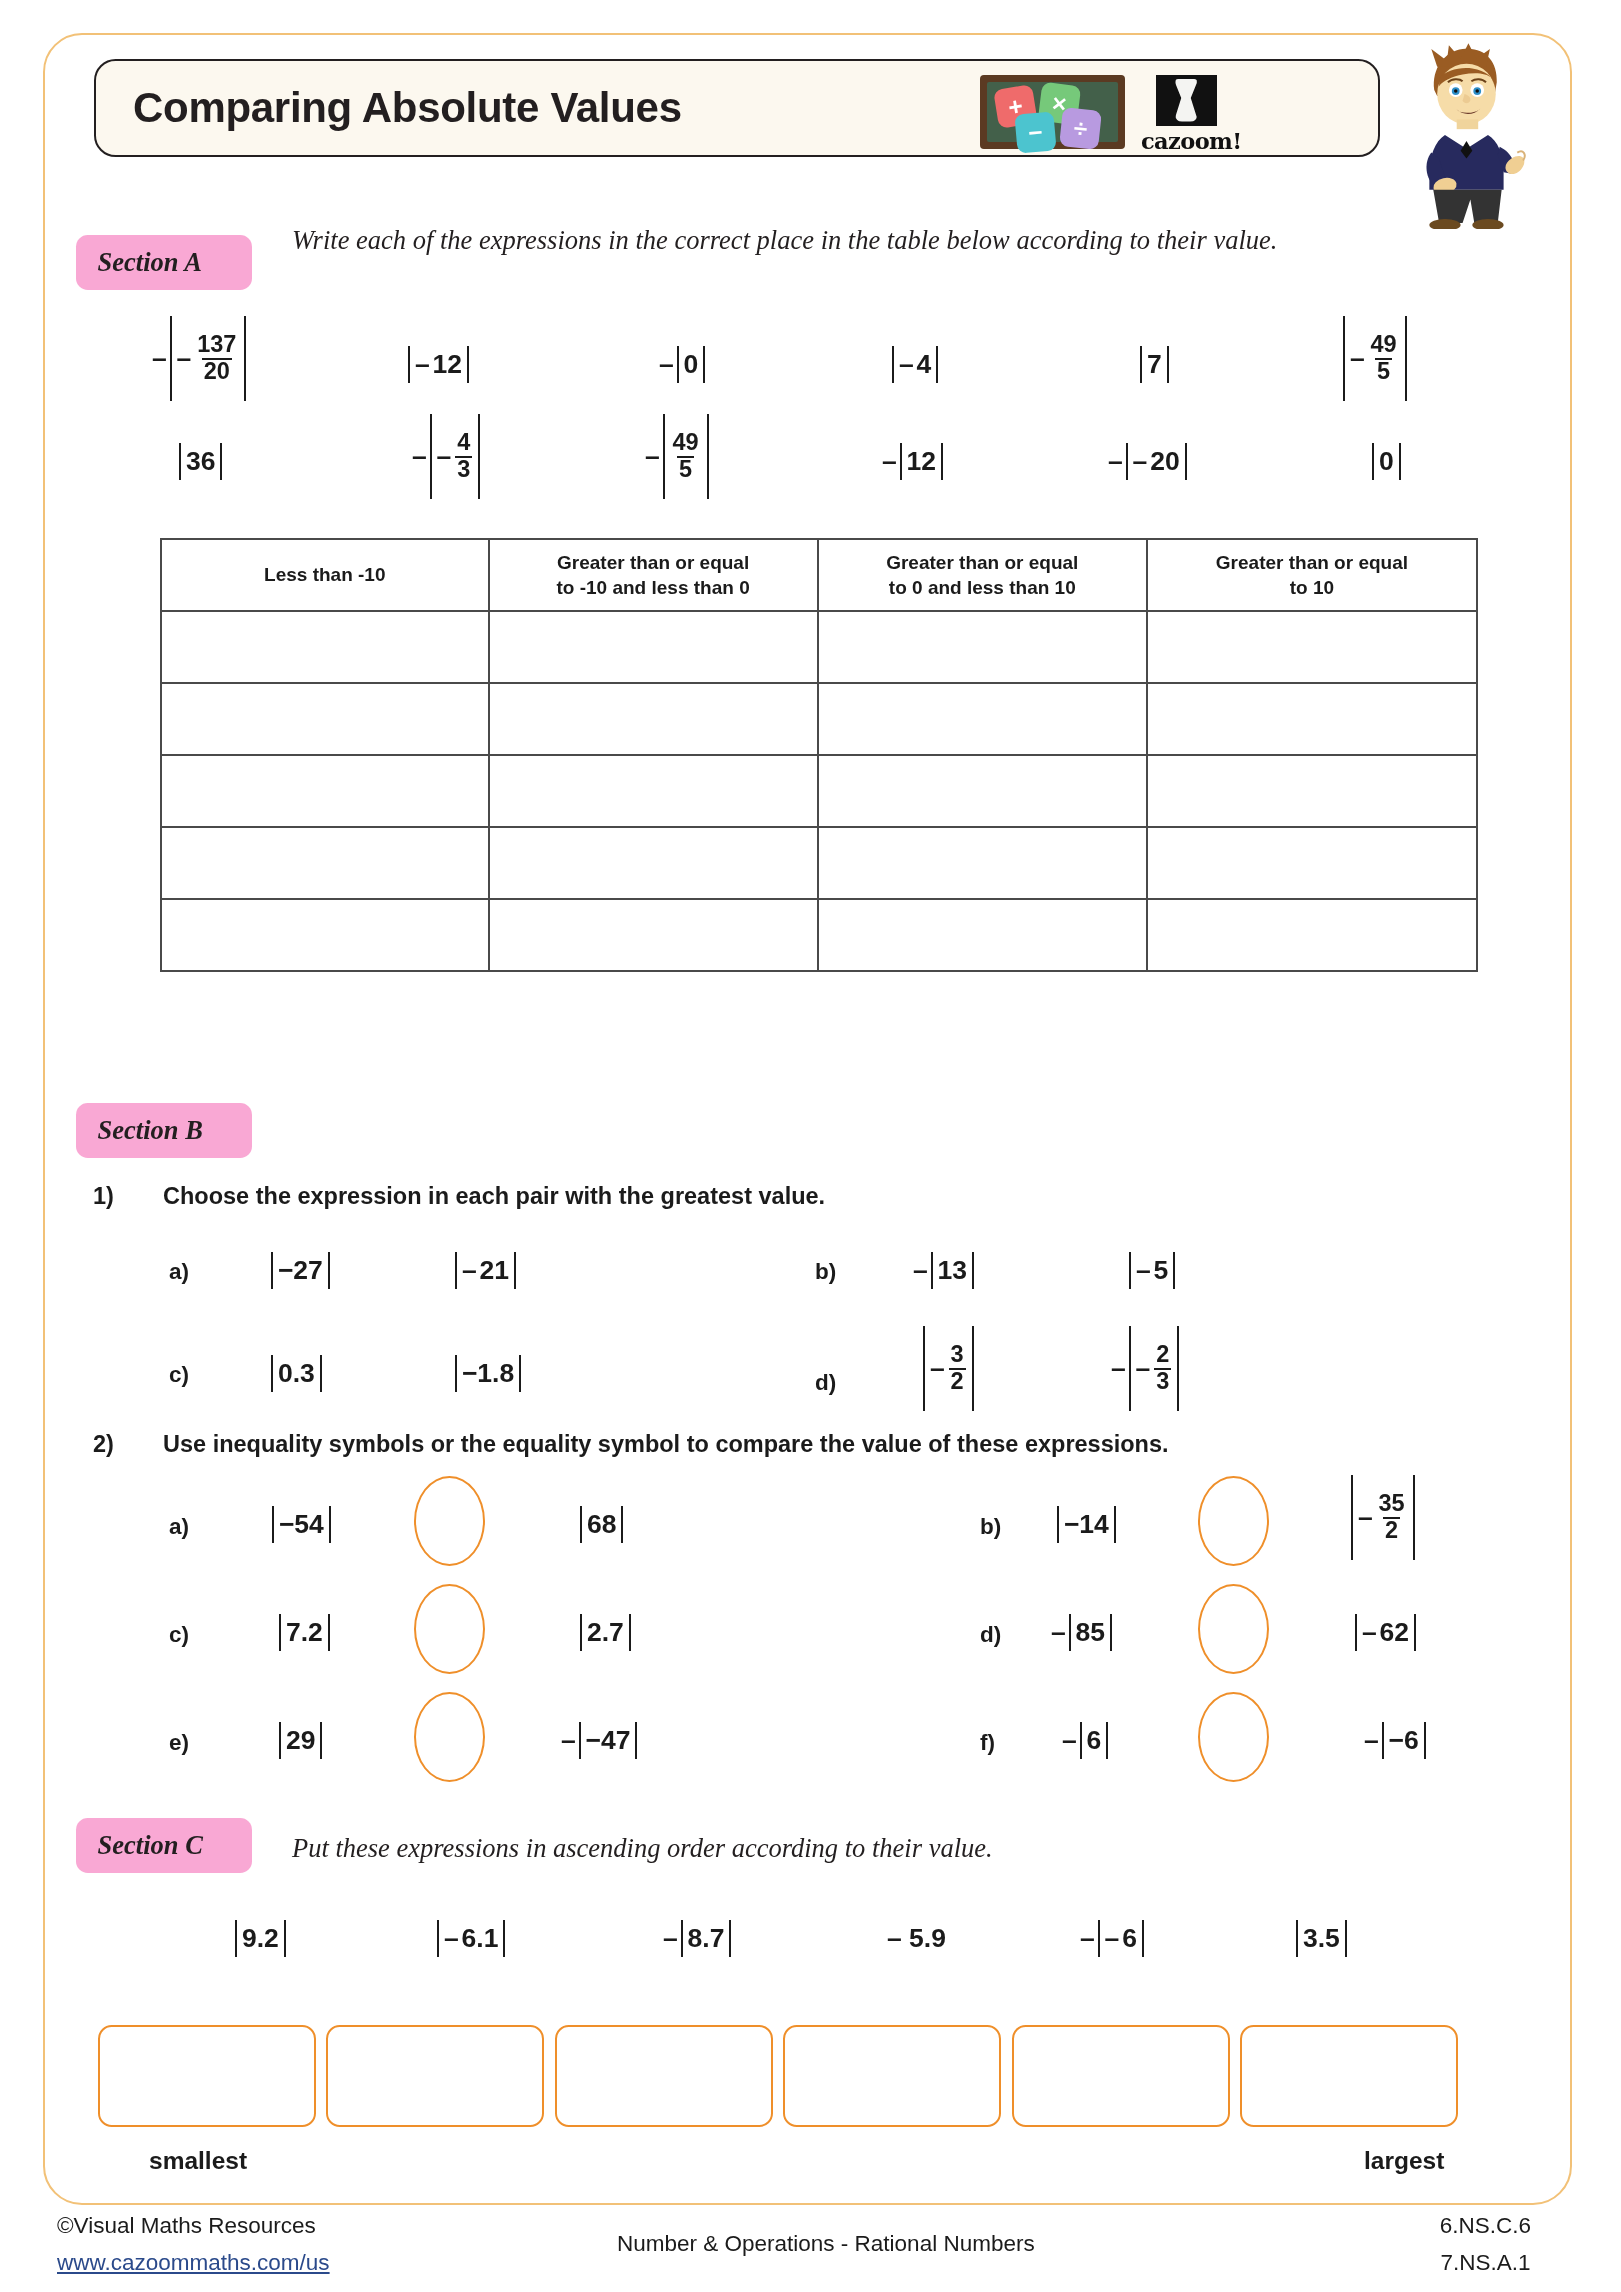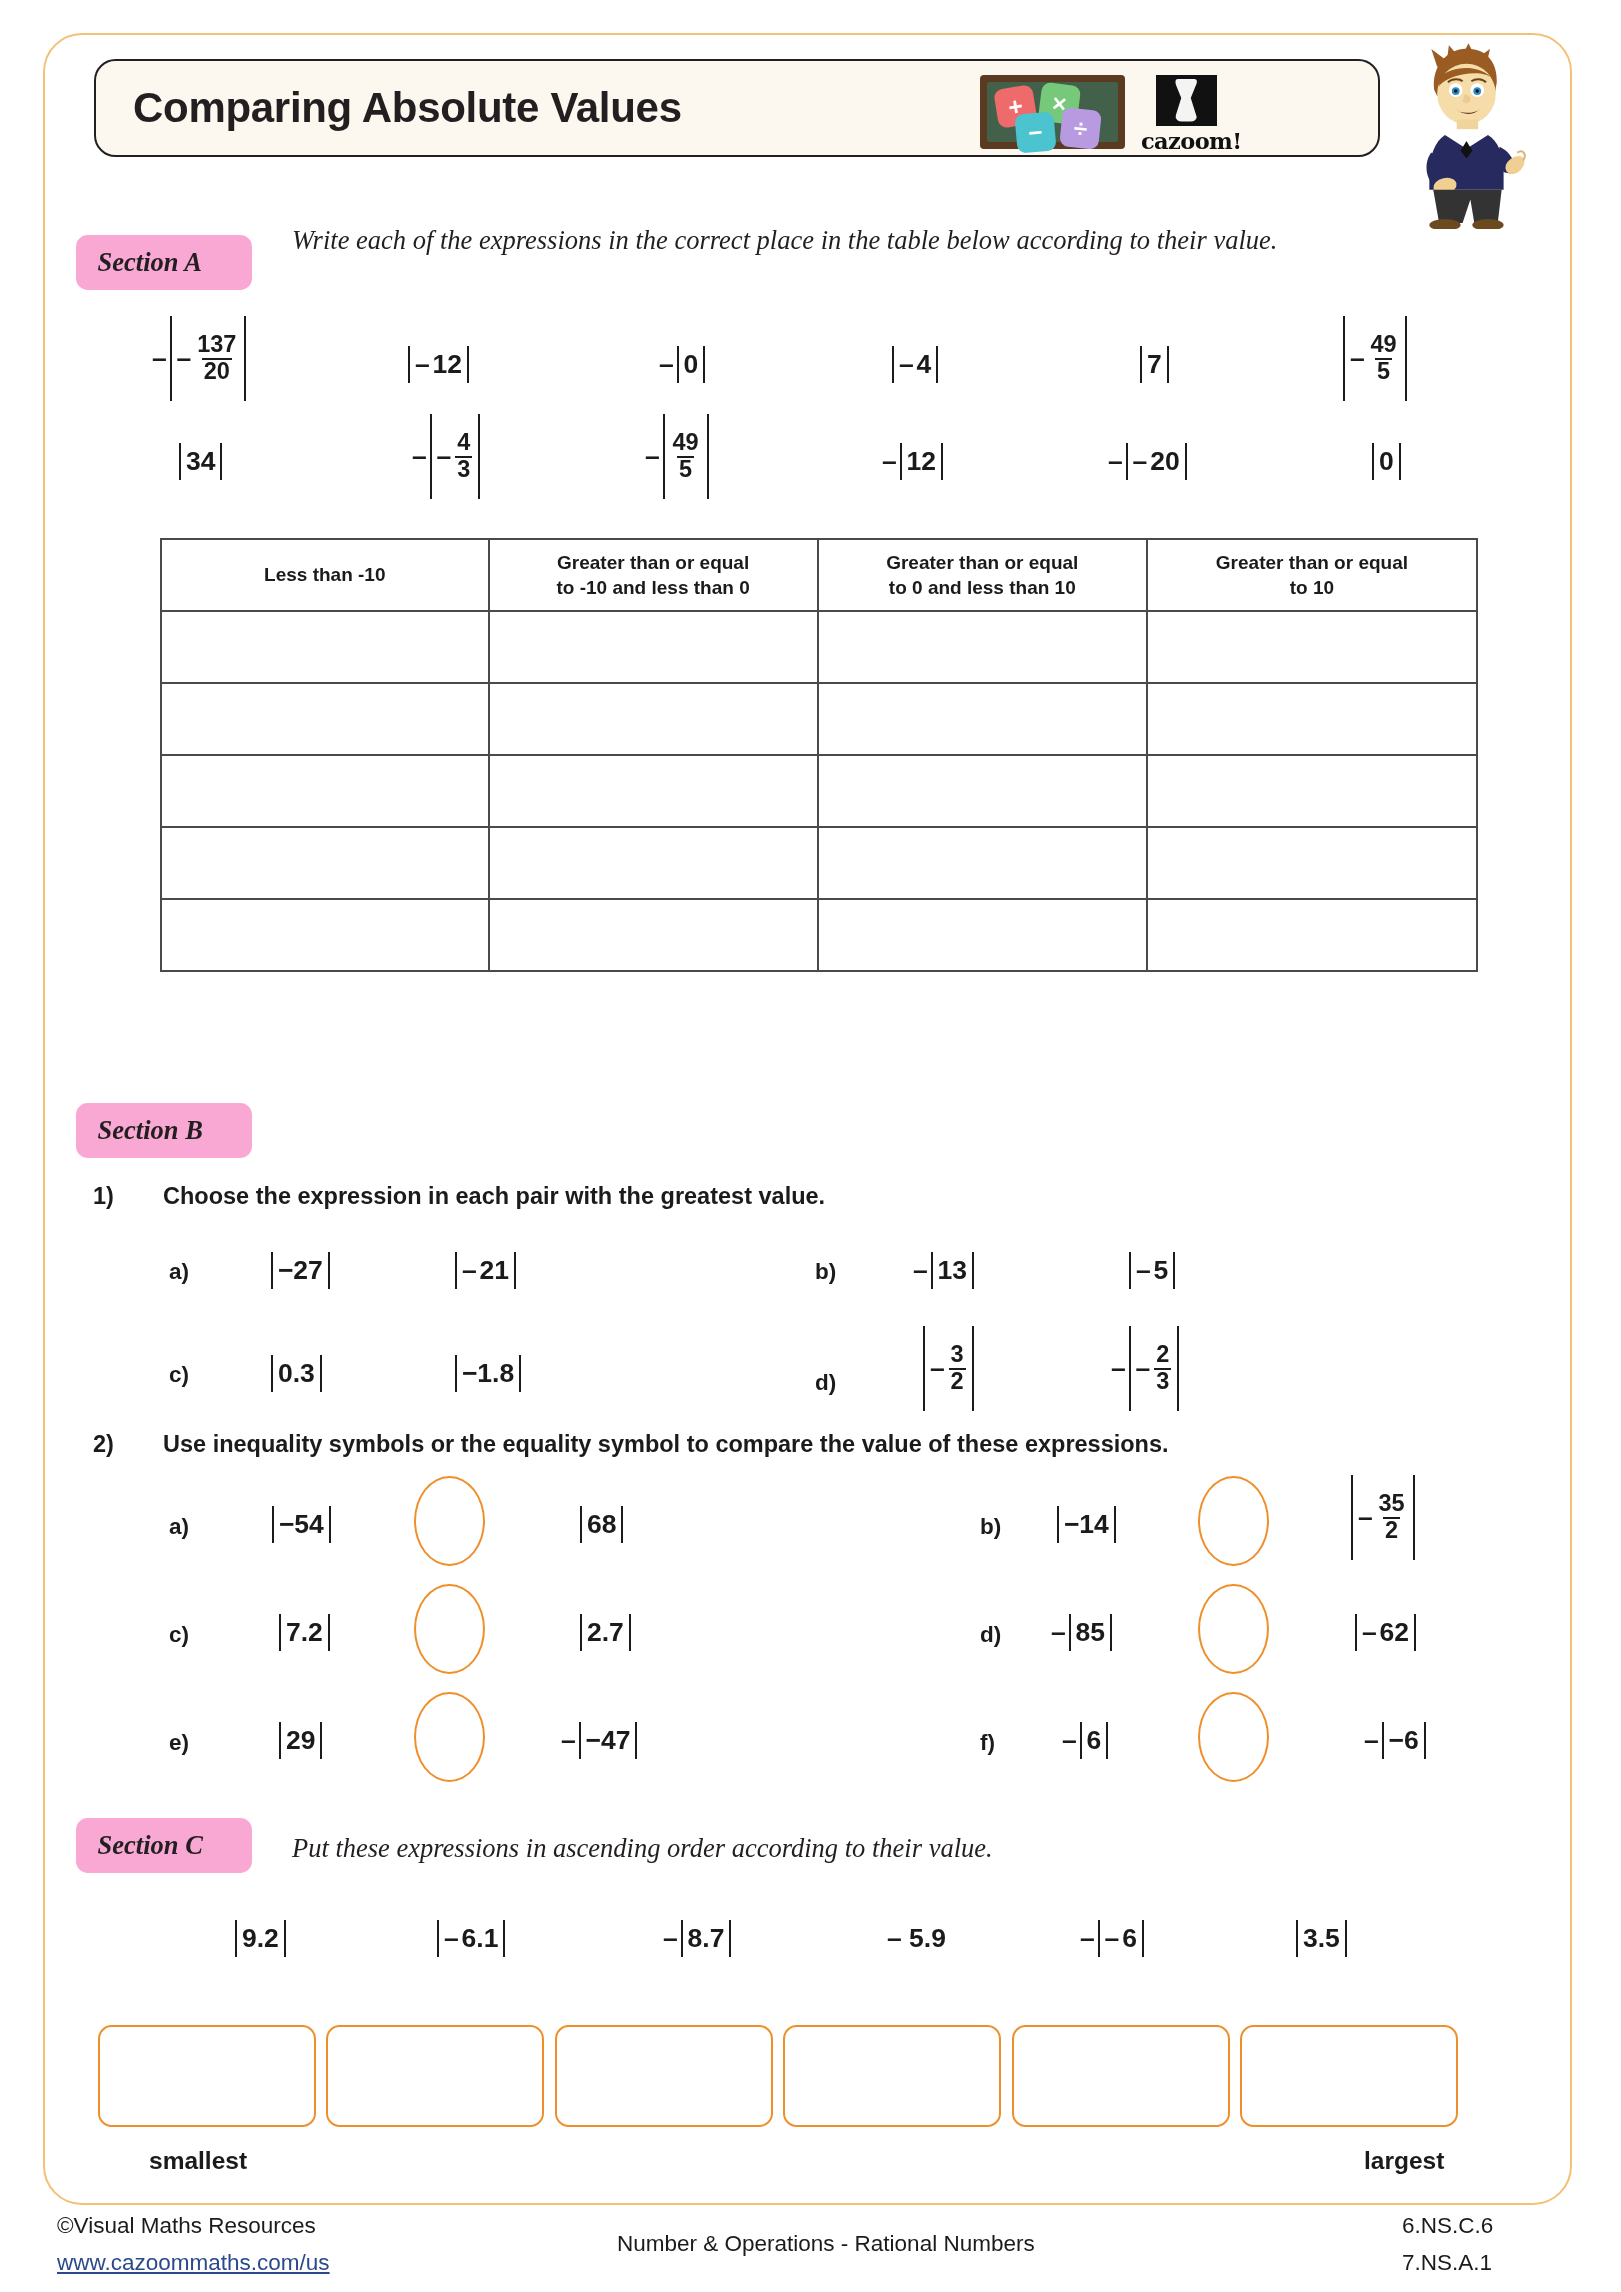--- a/index.html
+++ b/index.html
@@ -108,21 +108,21 @@
   
   .ansbox{
     position:absolute;width:218px;height:102px;border:2.4px solid #ef8f2a;
     border-radius:13.7px;box-sizing:border-box;background:#fff;
   }
   .endlabel{position:absolute;font-size:24.5px;font-weight:bold;color:#1b1b1b;}
   
   .foot{position:absolute;font-size:22.5px;color:#1b1b1b;}
   .foot-link{font-size:22.5px;color:#2b4a8b;text-decoration:underline;}
   .foot-center{position:absolute;font-size:22.5px;color:#1b1b1b;}
-  .foot-right{position:absolute;font-size:22.5px;color:#1b1b1b;text-align:left;}
+  .foot-right{position:absolute;font-size:22.5px;color:#1b1b1b;text-align:center;}
 </style>
 </head>
 <body>
 
 <div class="page">
 
   <div class="sheet-border"></div>
 
   <div class="title-bar">
     <div class="title-text">Comparing Absolute Values</div>
@@ -231,21 +231,21 @@
       <span class="minus-in">–</span>
       <span class="frac">
         <span class="num">49</span>
         <span class="den">5</span>
       </span>
     </span>
   </div>
 
   <div class="expr" style="left:179px;top:446px;">
     <span class="bars">
-      <span>34</span>
+      <span>36</span>
     </span>
   </div>
 
   <div class="expr" style="left:412px;top:431px;">
     <span class="neg">–</span>
     <span class="bars tall">
       <span class="minus-in">–</span>
       <span class="frac">
         <span class="num">4</span>
         <span class="den">3</span>

